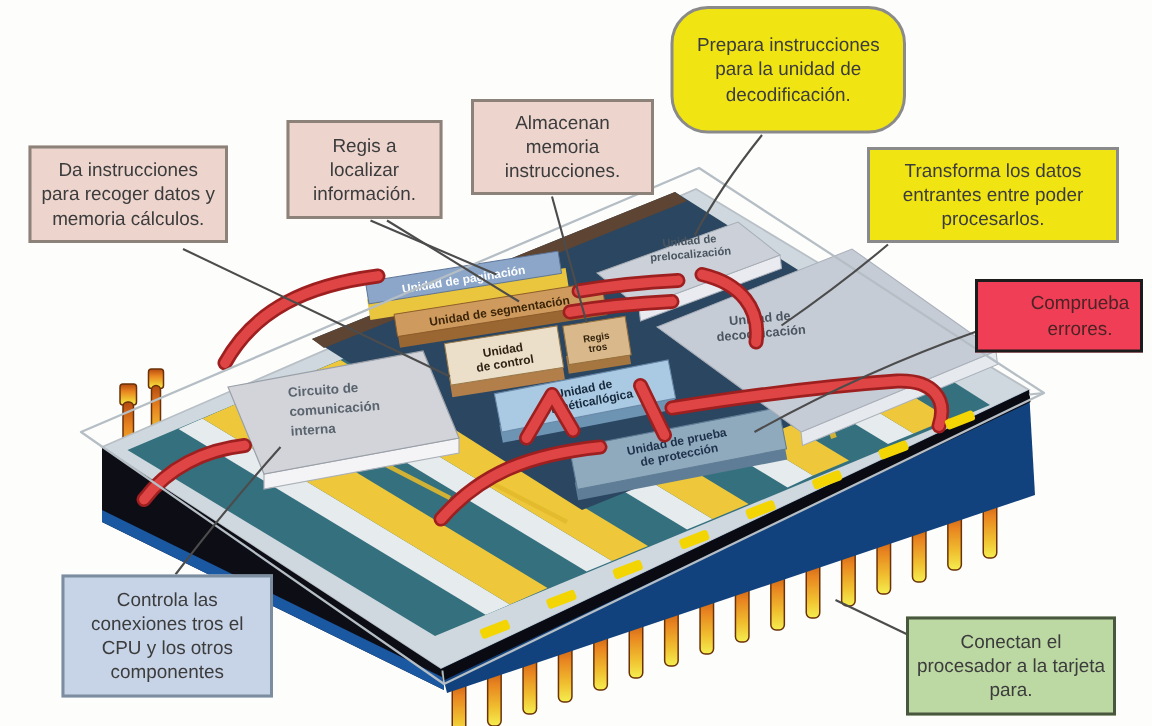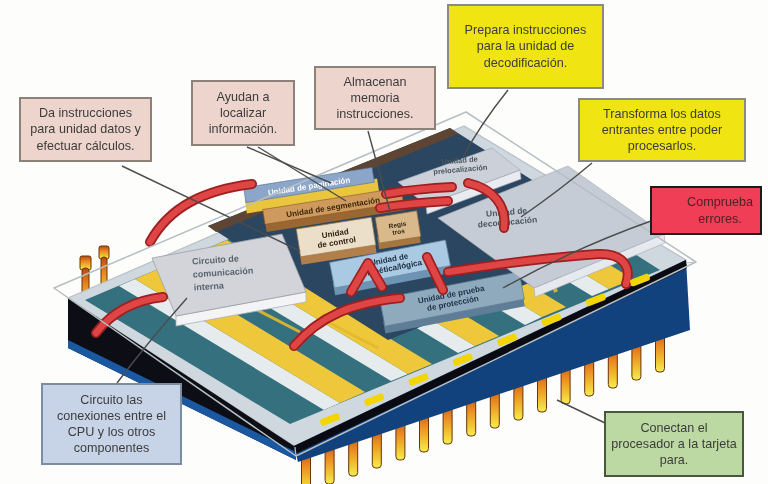--- a/index.html
+++ b/index.html
@@ -233,44 +233,44 @@
     <path d="M368,131 L391,215"></path>
     <path d="M508,90 Q480,125 463,157"></path>
     <path d="M592,163 Q560,190 521,217"></path>
     <path d="M651,221 Q575,248 503,288"></path>
     <path d="M117,383 Q148,342 187,298"></path>
     <path d="M605,423 L557,400"></path>
   </g>
 </svg>
 
 <div class="callout c-pink" style="left:19px;top:97px;width:133px;height:65px;">
-  <span>Da instrucciones para unidad datos y efectuar cálculos.</span>
+  <span>Da instrucciones para recoger datos y memoria cálculos.</span>
 </div>
 
 <div class="callout c-pink" style="left:191px;top:80px;width:104px;height:66px;">
-  <span>Ayudan a localizar información.</span>
+  <span>Regis a localizar información.</span>
 </div>
 
 <div class="callout c-pink" style="left:314px;top:66px;width:122px;height:64px;">
   <span>Almacenan memoria instrucciones.</span>
 </div>
 
-<div class="callout c-yellow" style="left:447px;top:4px;width:157px;height:85px;">
+<div class="callout c-yellow" style="left:447px;top:4px;width:157px;height:85px;border-radius:25px;">
   <span>Prepara instrucciones para la unidad de decodificación.</span>
 </div>
 
 <div class="callout c-yellow" style="left:578px;top:98px;width:168px;height:64px;">
   <span>Transforma los datos entrantes entre poder procesarlos.</span>
 </div>
 
 <div class="callout c-red" style="left:650px;top:186px;width:112px;height:49px;">
   <span>Comprueba errores.</span>
 </div>
 
 <div class="callout c-blue" style="left:41px;top:383px;width:141px;height:82px;">
-  <span>Circuito las conexiones entre el CPU y los otros componentes</span>
+  <span>Controla las conexiones tros el CPU y los otros componentes</span>
 </div>
 
 <div class="callout c-green" style="left:604px;top:411px;width:140px;height:66px;">
   <span>Conectan el procesador a la tarjeta para.</span>
 </div>
 
 </div>
 
 </body></html>

